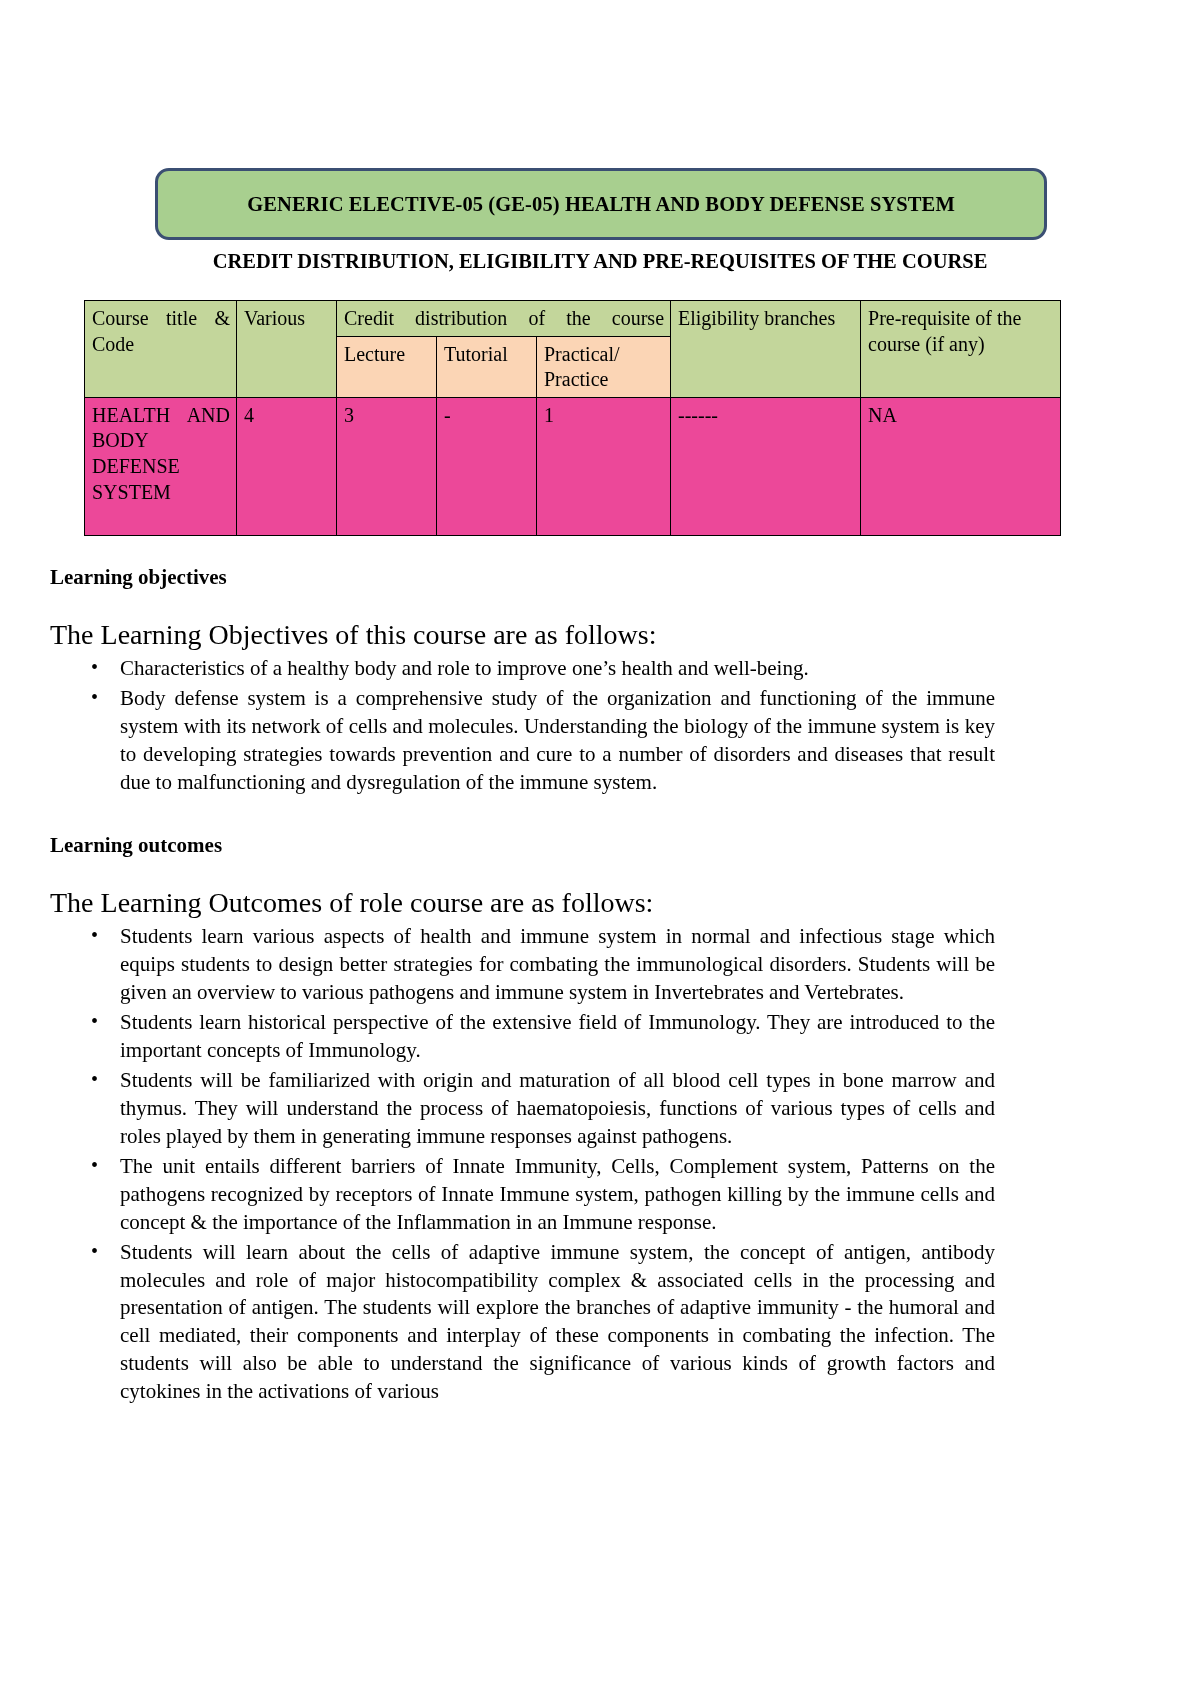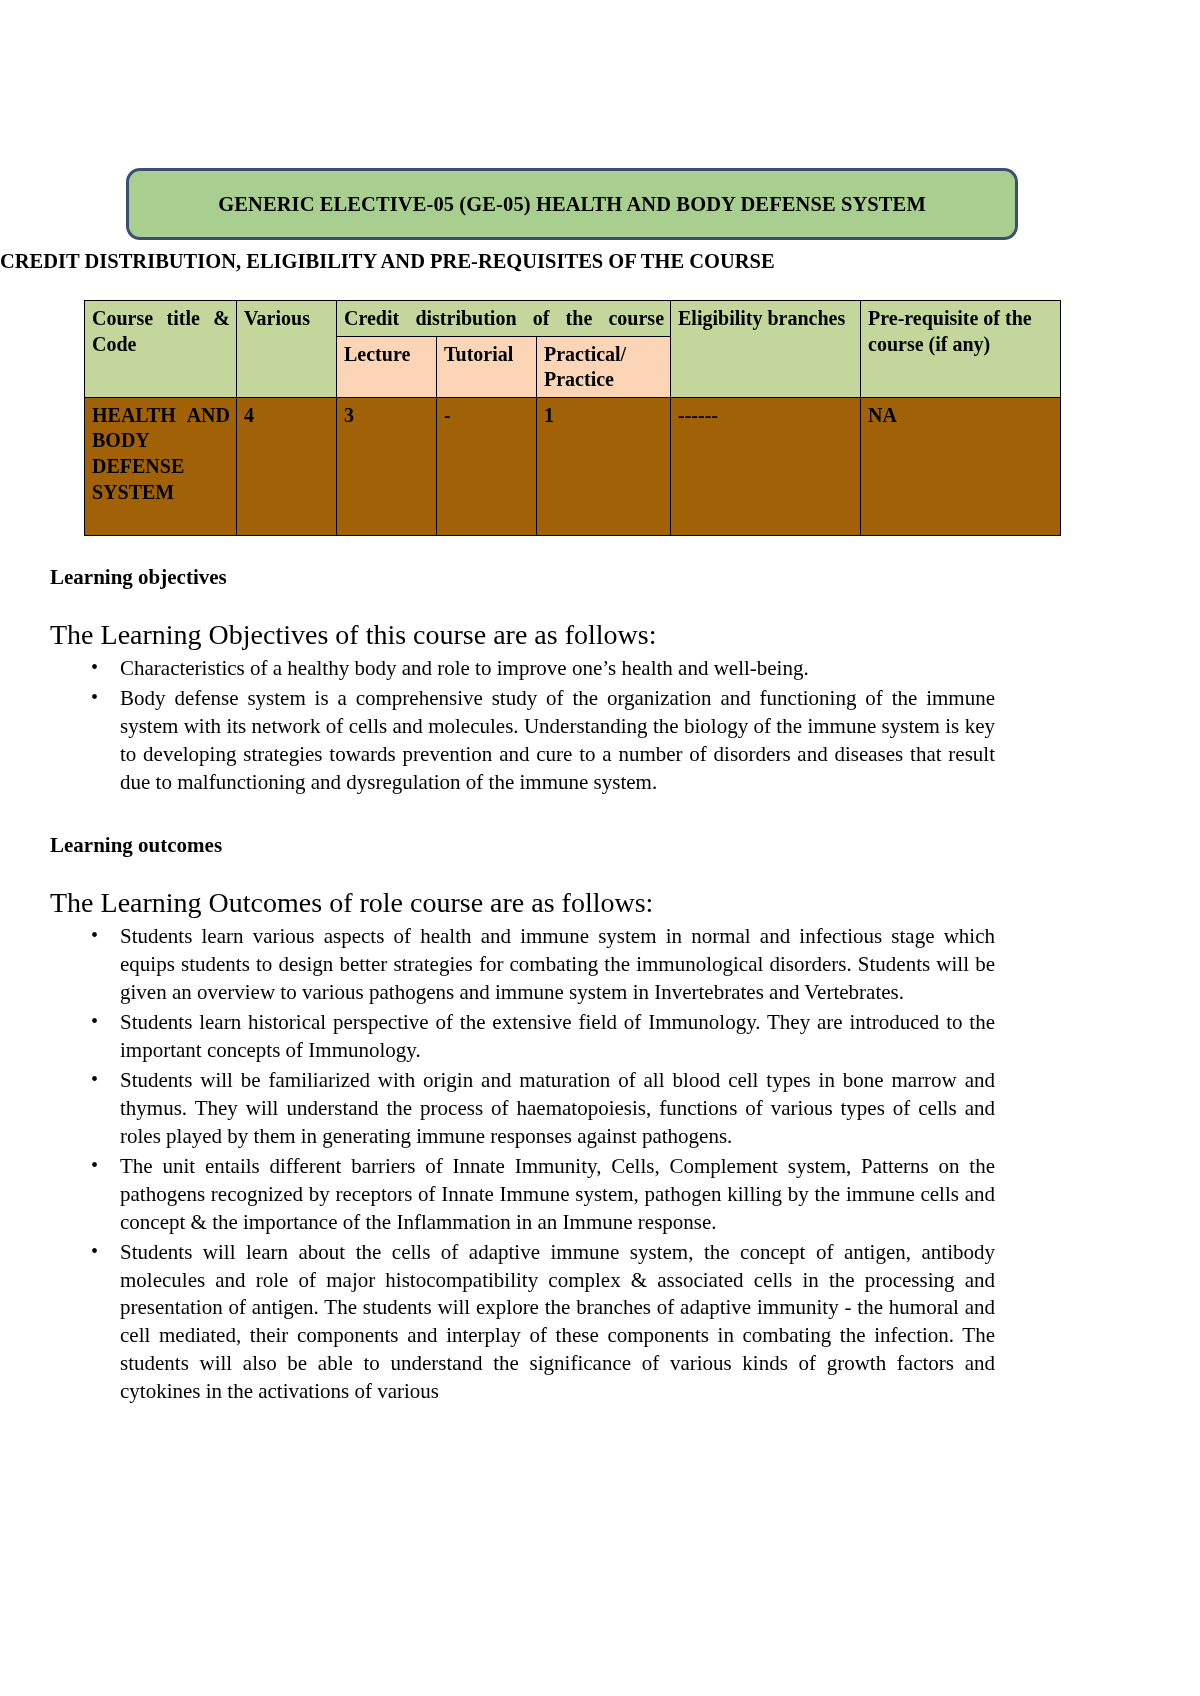--- a/index.html
+++ b/index.html
@@ -35,35 +35,37 @@
     width: 100%;
     height: 100%;
     box-sizing: border-box;
     background: #a8cf8f;
     border: 3px solid #3b4f73;
     border-radius: 14px;
     display: flex;
     align-items: center;
     justify-content: center;
     text-align: center;
+    margin-left: 29px;
   }
   .banner-text {
     font-size: 20.5px;
     font-weight: bold;
     letter-spacing: 0.1px;
     line-height: 1.2;
     padding: 0 18px;
   }
 
   
   .subheading {
     position: absolute;
     left: 0;
     top: 250px;
     width: 1200px;
+    text-align: center;
     font-size: 20.5px;
     font-weight: bold;
   }
 
   
   .table-wrap {
     position: absolute;
     left: 84px;
     top: 300px;
     width: 976px;
@@ -71,26 +73,26 @@
   table.credit-table {
     border-collapse: collapse;
     width: 976px;
     table-layout: fixed;
     font-size: 20px;
   }
   table.credit-table td {
     border: 1.5px solid #000;
     vertical-align: top;
     padding: 5px 6px 4px 7px;
-    font-weight: bold;
+    font-weight: normal;
     line-height: 1.28;
   }
   td.green { background: #c3d69b; }
   td.peach { background: #fbd5b5; }
-  td.white { background: #a16207; }
+  td.white { background: #ec4899; }
   .just {
     text-align: justify;
     text-align-last: justify;
   }
   .col-course  { width: 152px; }
   .col-credits { width: 100px; }
   .col-lecture { width: 100px; }
   .col-tut     { width: 100px; }
   .col-prac    { width: 134px; }
   .col-elig    { width: 190px; }

